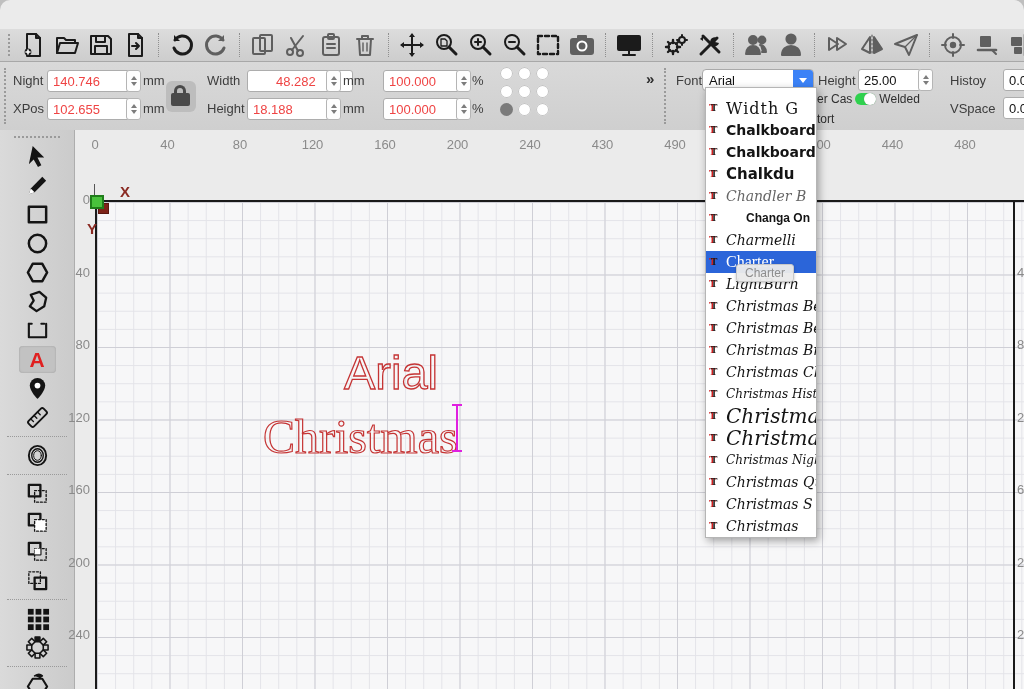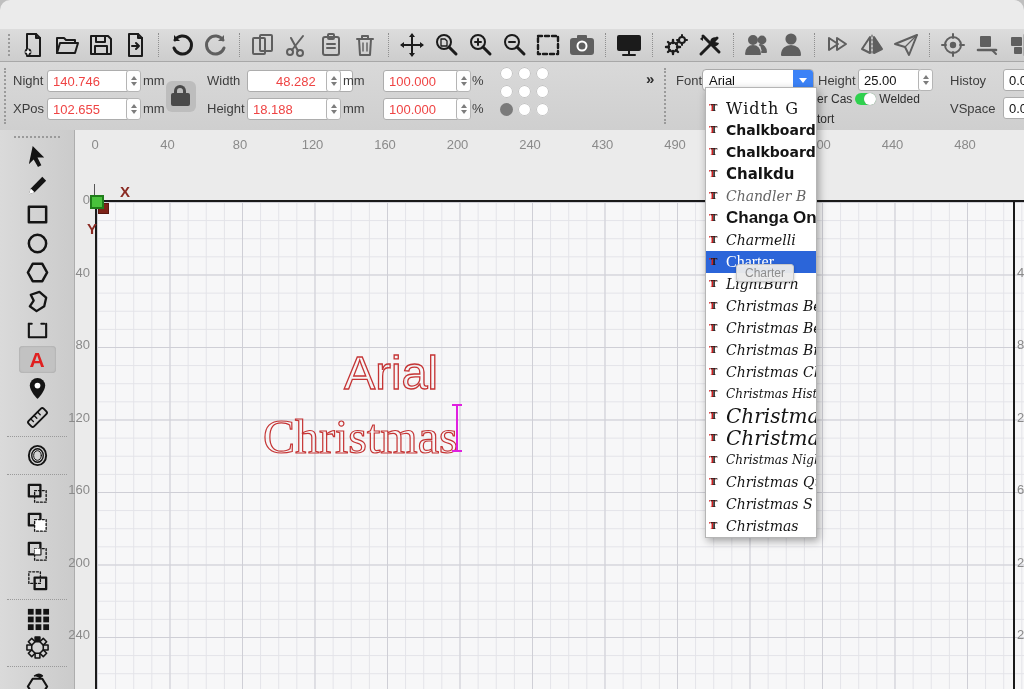--- a/index.html
+++ b/index.html
@@ -101,21 +101,21 @@
   .ttic b{color:#d21f1f;}
   .ttic i{color:#161616;font-style:normal;margin-left:-5px;}
   .flabel{flex:none;}
   .celtic .flabel{font-family:"DejaVu Serif",serif;font-size:16px;letter-spacing:1px;}
   .hand .flabel{font-family:"DejaVu Sans",sans-serif;font-size:14px;font-weight:600;}
   .chalk .flabel{font-family:"DejaVu Sans",sans-serif;font-size:15px;font-weight:700;}
   .script .flabel{font-family:"DejaVu Serif",serif;font-style:italic;font-size:14px;}
   .script_light .flabel{font-family:"DejaVu Serif",serif;font-style:italic;font-size:14px;color:#666;}
   .script_sm .flabel{font-family:"DejaVu Serif",serif;font-style:italic;font-size:12px;}
   .script_big .flabel{font-family:"DejaVu Serif",serif;font-style:italic;font-size:20px;}
-  .heavy .flabel{font-family:"Liberation Sans",sans-serif;font-weight:800;font-size:17px;}
+  .heavy .flabel{font-family:"Liberation Sans",sans-serif;font-weight:800;font-size:12px;margin-left:20px;}
   .serif .flabel{font-family:"Liberation Serif",serif;font-size:16px;}
   .fitem.sel{background:#2b65d9;}
   .fitem.sel .flabel{color:#fff;}
   .tooltip{position:absolute;left:736px;top:264px;z-index:51;background:rgba(234,234,234,.96);
            border:1px solid #c8c8c8;border-radius:3px;font-size:12px;color:#8d8d8d;
            padding:1px 8px;box-shadow:0 1px 3px rgba(0,0,0,.25);}
 </style>
 </head>
 <body>
 

